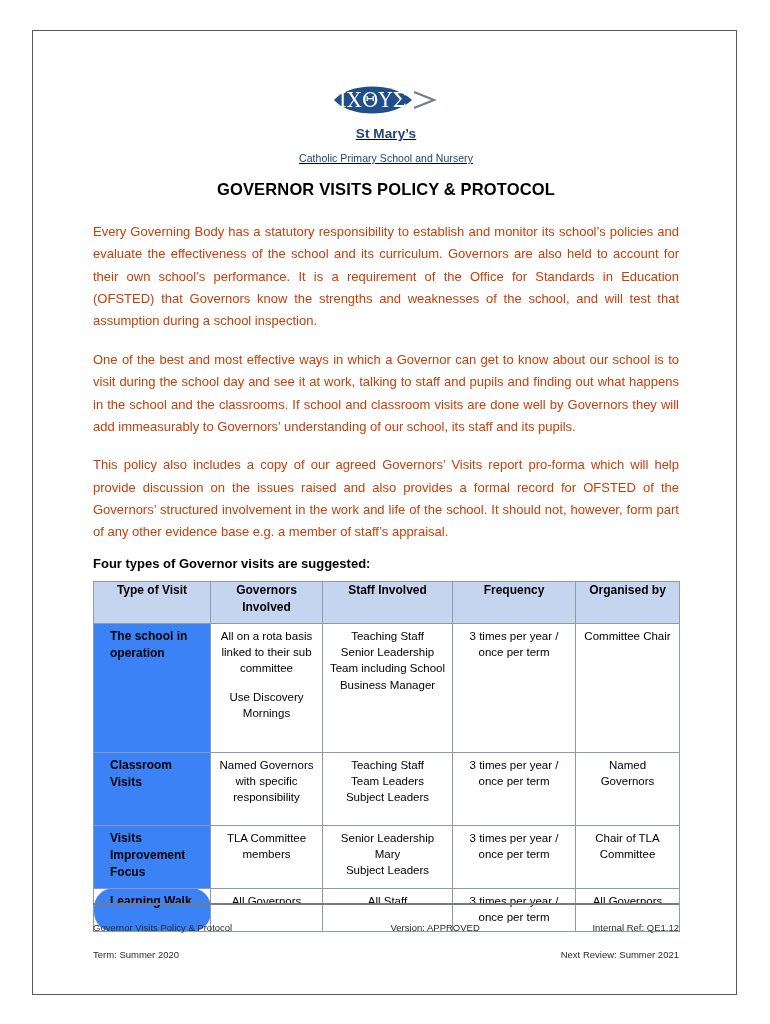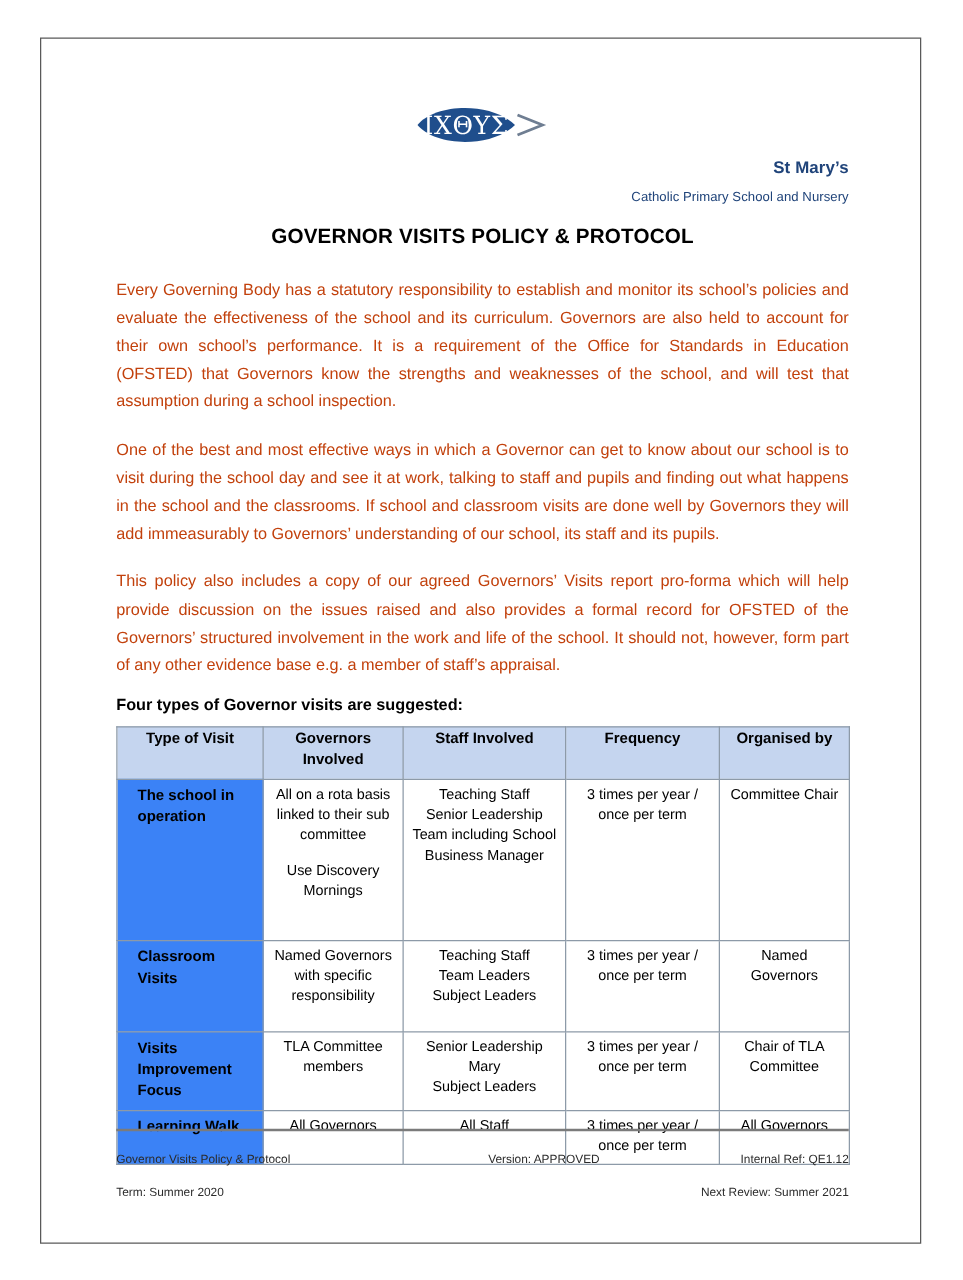--- a/index.html
+++ b/index.html
@@ -32,21 +32,22 @@
     position: absolute;
     left: 60px;
     top: 0px;
     width: 586px;
     height: 100%;
   }
 
   
   .masthead {
     padding-top: 48px;
-    text-align: right;
+    text-align: center;
+    text-decoration: underline;
   }
   .logo-wrap {
     display: block;
     margin: 0 auto;
     width: 112px;
     height: 42px;
     line-height: 0;
   }
   .school-name {
     margin-top: 5px;
@@ -127,21 +128,21 @@
 
   .col-1 { width: 117px; }
   .col-2 { width: 112px; }
   .col-3 { width: 130px; }
   .col-4 { width: 123px; }
   .col-5 { width: 104px; }
 
   .row-1 td { height: 118px; }
   .row-2 td { height: 62px; }
   .row-3 td { height: 52px; }
-  .row-4 td { height: 26px; }
+  .row-4 td { height: 26px; border-radius: 20px; }
 
   
   .footer-block {
     position: absolute;
     left: 60px;
     top: 872px;
     width: 586px;
   }
   .footer-rule {
     height: 2px;

